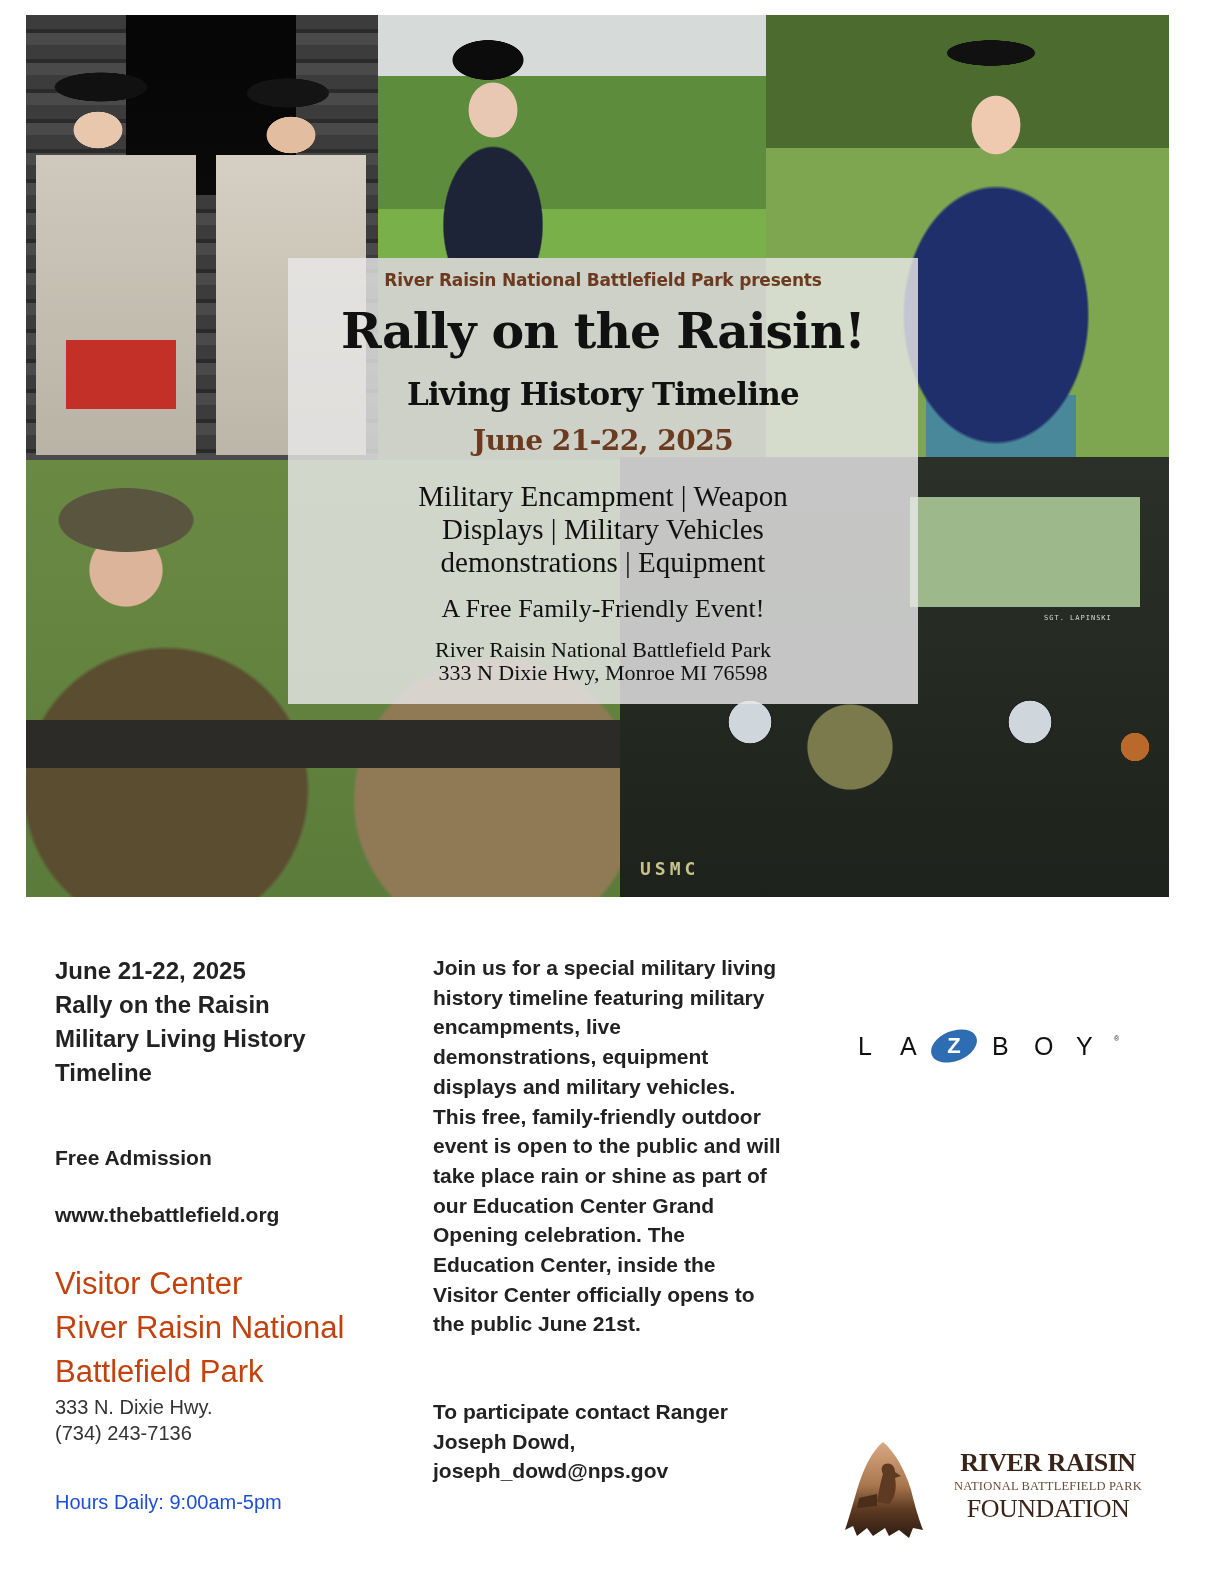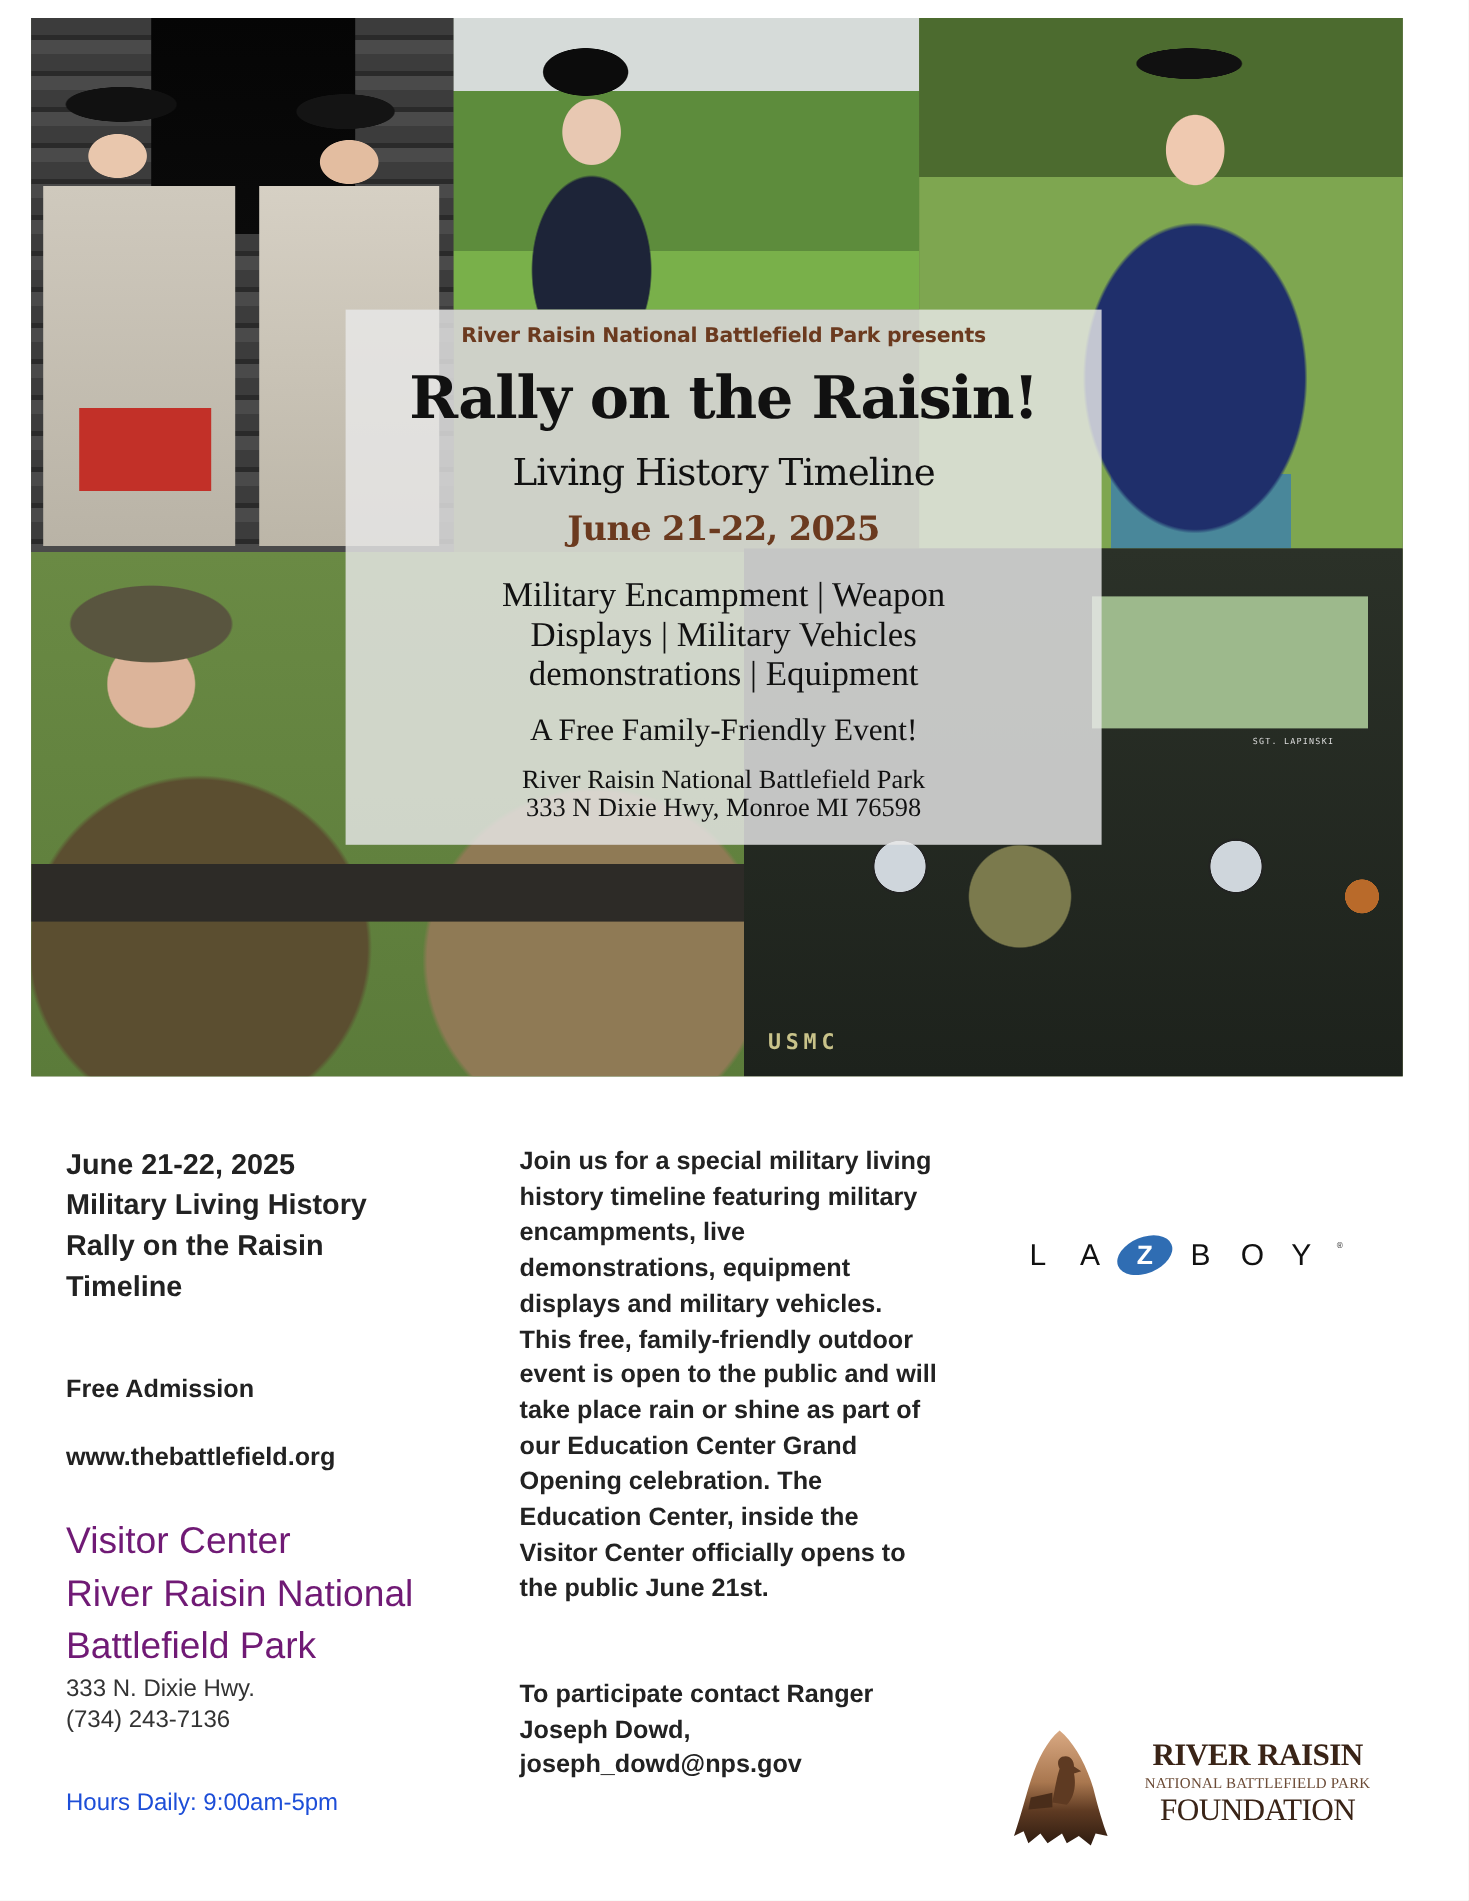--- a/index.html
+++ b/index.html
@@ -50,34 +50,34 @@
         radial-gradient(ellipse 60px 60px at 230px 290px, #7b7a4d 70%, transparent 72%),
         linear-gradient(180deg, #9db98c 0 0) 290px 40px / 230px 110px no-repeat,
         linear-gradient(180deg, #2b3128, #1d221c); }
     .usmc { position: absolute; left: 640px; top: 858px; color: #c9c38a; font-family: "DejaVu Sans Mono", monospace; font-weight: bold; font-size: 18px; letter-spacing: 4px; }
     .sgt { position: absolute; left: 1044px; top: 614px; color: #dcdcdc; font-family: "DejaVu Sans Mono", monospace; font-size: 7px; letter-spacing: 1px; }
 
     
     .overlay { position: absolute; left: 288px; top: 258px; width: 630px; height: 446px; background: rgba(232,232,232,0.82); text-align: center; }
     .presents { position: absolute; left: 0; right: 0; top: 12px; font-family: "DejaVu Sans", sans-serif; font-weight: bold; font-size: 17px; color: #6b3a1f; letter-spacing: -0.2px; }
     .main-title { position: absolute; left: 0; right: 0; top: 44px; font-family: "DejaVu Serif", serif; font-weight: bold; font-size: 49px; color: #111; letter-spacing: -1px; }
-    .subtitle { position: absolute; left: 0; right: 0; top: 118px; font-family: "DejaVu Serif", serif; font-weight: normal; font-size: 31px; color: #111; letter-spacing: -0.8px; }
+    .subtitle { position: absolute; left: 0; right: 0; top: 118px; font-family: "DejaVu Serif", serif; font-weight: bold; font-size: 31px; color: #111; letter-spacing: -0.8px; }
     .date { position: absolute; left: 0; right: 0; top: 166px; font-family: "DejaVu Serif", serif; font-weight: bold; font-size: 28px; color: #6b3a1f; letter-spacing: -0.5px; }
     .features { position: absolute; left: 40px; right: 40px; top: 222px; font-family: "Liberation Serif", serif; font-size: 29px; line-height: 33px; color: #111; }
     .tagline { position: absolute; left: 0; right: 0; top: 336px; font-family: "Liberation Serif", serif; font-size: 26px; color: #111; }
     .venue { position: absolute; left: 0; right: 0; top: 380px; font-family: "Liberation Serif", serif; font-size: 22px; line-height: 23px; color: #111; }
 
     
     .col-left { position: absolute; left: 55px; top: 954px; width: 340px; }
     .event-heading { font-weight: bold; font-size: 24px; line-height: 34px; color: #222; margin: 0; }
     .event-heading span { display: block; }
     .admission { position: absolute; left: 55px; top: 1146px; font-weight: bold; font-size: 21px; color: #222; }
     .website { position: absolute; left: 55px; top: 1203px; font-weight: bold; font-size: 21px; color: #222; text-decoration: none; }
     .visitor { position: absolute; left: 55px; top: 1262px; width: 360px; }
-    .visitor-name { font-size: 31px; line-height: 44px; color: #701a75; }
+    .visitor-name { font-size: 31px; line-height: 44px; color: #c2410c; }
     .visitor-name span { display: block; }
     .visitor-addr { font-size: 20px; line-height: 26px; color: #333; }
     .visitor-addr span { display: block; }
     .hours { position: absolute; left: 55px; top: 1491px; font-size: 20px; color: #1d4ed8; }
 
     .col-mid { position: absolute; left: 433px; top: 953px; width: 350px; font-weight: bold; font-size: 21px; line-height: 29.7px; color: #222; }
     .col-mid p { margin: 0; }
     .contact { position: absolute; left: 433px; top: 1397px; width: 350px; font-weight: bold; font-size: 21px; line-height: 29.7px; color: #222; }
     .contact span { display: block; }
     .email { color: #222; text-decoration: none; }
@@ -123,22 +123,22 @@
   <div class="tagline">A Free Family-Friendly Event!</div>
   <div class="venue">
     <div>River Raisin National Battlefield Park</div>
     <div>333 N Dixie Hwy, Monroe MI 76598</div>
   </div>
 </div>
 
 <div class="col-left">
   <h2 class="event-heading">
     <span>June 21-22, 2025</span>
+    <span>Rally on the Raisin</span>
     <span>Military Living History</span>
-    <span>Rally on the Raisin</span>
     <span>Timeline</span>
   </h2>
 </div>
 <div class="admission">Free Admission</div>
 <a class="website">www.thebattlefield.org</a>
 <div class="visitor">
   <div class="visitor-name">
     <span>Visitor Center</span>
     <span>River Raisin National</span>
     <span>Battlefield Park</span>

